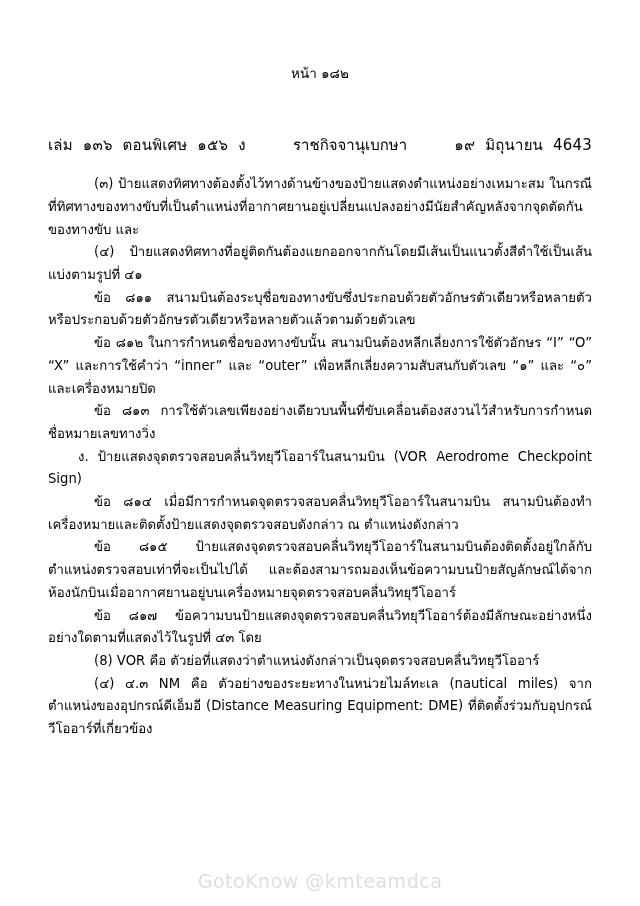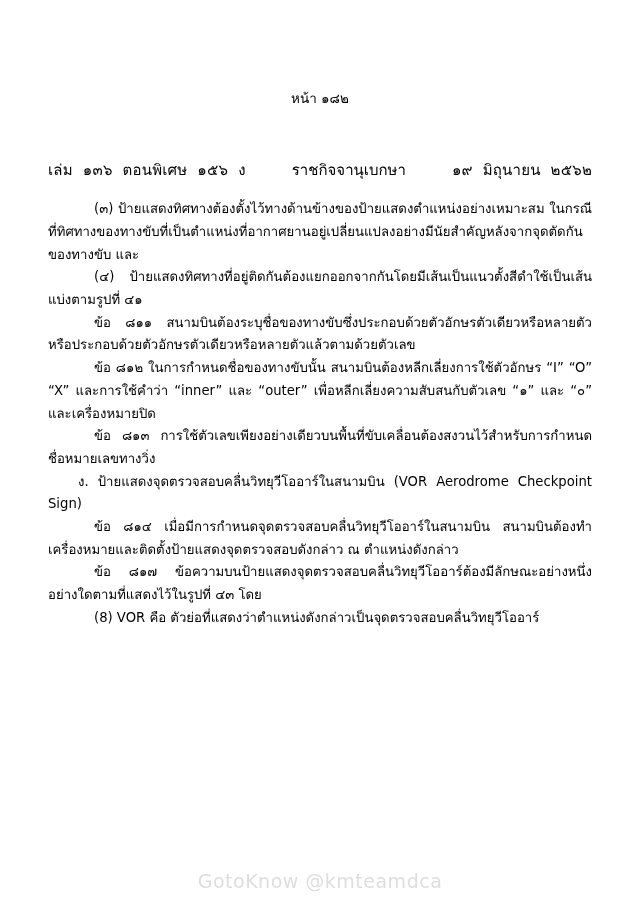--- a/index.html
+++ b/index.html
@@ -13,21 +13,21 @@
     font-family: "DejaVu Sans", "Liberation Sans", sans-serif;
     color: #000000;
     position: relative;
     overflow: hidden;
   }
   .page {
     position: relative;
     width: 640px;
     height: 906px;
     box-sizing: border-box;
-    padding: 88px 48px 0 48px;
+    padding: 63px 48px 0 48px;
   }
   .header {
     text-align: center;
     font-size: 13.5px;
     line-height: 1.55;
   }
   .header-line2 {
     display: flex;
     justify-content: space-between;
     align-items: baseline;
@@ -75,30 +75,32 @@
 </head>
 <body>
 
 <div class="page">
 
   <div class="header">
     <div>หน้า  ๑๘๒</div>
     <div class="header-line2">
       <span class="header-left">เล่ม  ๑๓๖  ตอนพิเศษ  ๑๕๖  ง</span>
       <span class="header-center">ราชกิจจานุเบกษา</span>
-      <span class="header-right">๑๙  มิถุนายน  ๒๕๖๒</span>
+      <span class="header-right">๑๙  มิถุนายน  4643</span>
     </div>
   </div>
 
   <div class="body-text">
     <p class="para indent-1">(๓)  ป้ายแสดงทิศทางต้องตั้งไว้ทางด้านข้างของป้ายแสดงตำแหน่งอย่างเหมาะสม  ในกรณีที่ทิศทางของทางขับที่เป็นตำแหน่งที่อากาศยานอยู่เปลี่ยนแปลงอย่างมีนัยสำคัญหลังจากจุดตัดกันของทางขับ  และ</p>
     <p class="para indent-1">(๔)  ป้ายแสดงทิศทางที่อยู่ติดกันต้องแยกออกจากกันโดยมีเส้นเป็นแนวตั้งสีดำใช้เป็นเส้นแบ่งตามรูปที่  ๔๑</p>
     <p class="para indent-1">ข้อ  ๘๑๑  สนามบินต้องระบุชื่อของทางขับซึ่งประกอบด้วยตัวอักษรตัวเดียวหรือหลายตัวหรือประกอบด้วยตัวอักษรตัวเดียวหรือหลายตัวแล้วตามด้วยตัวเลข</p>
     <p class="para indent-1">ข้อ  ๘๑๒  ในการกำหนดชื่อของทางขับนั้น  สนามบินต้องหลีกเลี่ยงการใช้ตัวอักษร  “I”  “O”  “X”  และการใช้คำว่า  “inner”  และ  “outer”  เพื่อหลีกเลี่ยงความสับสนกับตัวเลข  “๑”  และ  “๐”  และเครื่องหมายปิด</p>
     <p class="para indent-1">ข้อ  ๘๑๓  การใช้ตัวเลขเพียงอย่างเดียวบนพื้นที่ขับเคลื่อนต้องสงวนไว้สำหรับการกำหนดชื่อหมายเลขทางวิ่ง</p>
     <p class="para section-head">ง.  ป้ายแสดงจุดตรวจสอบคลื่นวิทยุวีโออาร์ในสนามบิน  (VOR  Aerodrome  Checkpoint  Sign)</p>
     <p class="para indent-1">ข้อ  ๘๑๔  เมื่อมีการกำหนดจุดตรวจสอบคลื่นวิทยุวีโออาร์ในสนามบิน  สนามบินต้องทำเครื่องหมายและติดตั้งป้ายแสดงจุดตรวจสอบดังกล่าว  ณ  ตำแหน่งดังกล่าว</p>
+    <p class="para indent-1">ข้อ  ๘๑๕  ป้ายแสดงจุดตรวจสอบคลื่นวิทยุวีโออาร์ในสนามบินต้องติดตั้งอยู่ใกล้กับตำแหน่งตรวจสอบเท่าที่จะเป็นไปได้  และต้องสามารถมองเห็นข้อความบนป้ายสัญลักษณ์ได้จากห้องนักบินเมื่ออากาศยานอยู่บนเครื่องหมายจุดตรวจสอบคลื่นวิทยุวีโออาร์</p>
     <p class="para indent-1">ข้อ  ๘๑๗  ข้อความบนป้ายแสดงจุดตรวจสอบคลื่นวิทยุวีโออาร์ต้องมีลักษณะอย่างหนึ่งอย่างใดตามที่แสดงไว้ในรูปที่  ๔๓  โดย</p>
     <p class="para indent-1">(8)  VOR  คือ  ตัวย่อที่แสดงว่าตำแหน่งดังกล่าวเป็นจุดตรวจสอบคลื่นวิทยุวีโออาร์</p>
+    <p class="para indent-1">(๔)  ๔.๓  NM  คือ  ตัวอย่างของระยะทางในหน่วยไมล์ทะเล  (nautical  miles)  จากตำแหน่งของอุปกรณ์ดีเอ็มอี  (Distance  Measuring  Equipment:  DME)  ที่ติดตั้งร่วมกับอุปกรณ์วีโออาร์ที่เกี่ยวข้อง</p>
   </div>
 
   <div class="watermark">GotoKnow @kmteamdca</div>
 </div>
 
 </body></html>

